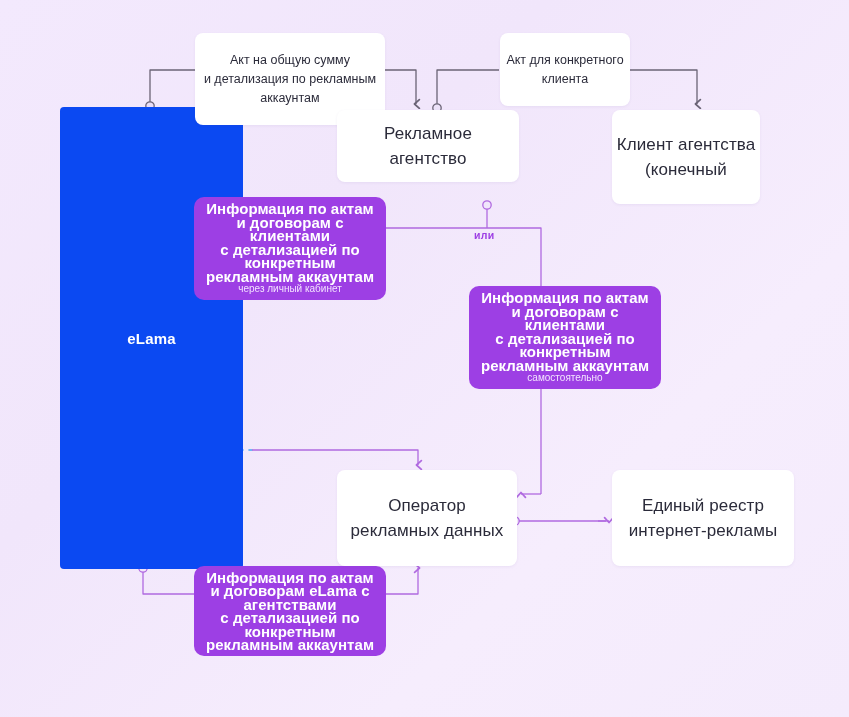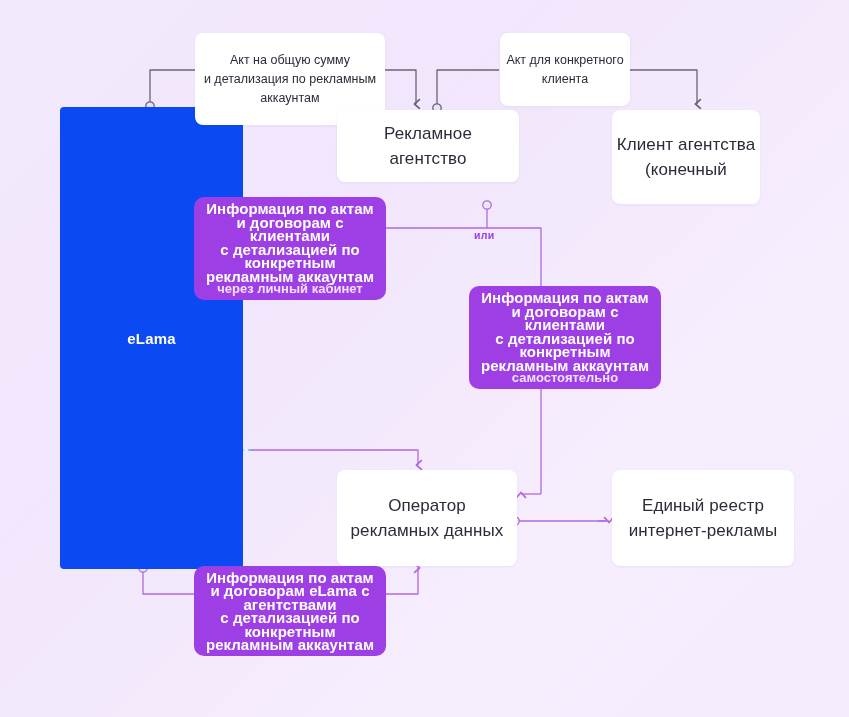--- a/index.html
+++ b/index.html
@@ -69,23 +69,23 @@
   }
   .purple-text {
     font-size: 15px;
     line-height: 13.5px;
     font-weight: 700;
     letter-spacing: 0.05px;
     padding: 0 8px;
     color: #ffffff;
   }
   .purple-sub {
-    font-size: 13px;
+    font-size: 10px;
     line-height: 12px;
-    font-weight: 700;
+    font-weight: 400;
     color: #f3e2ff;
   }
   .brand-label {
     font-size: 15px;
     font-weight: 700;
     letter-spacing: 0.2px;
     color: #ffffff;
   }
   
   .or-label {

